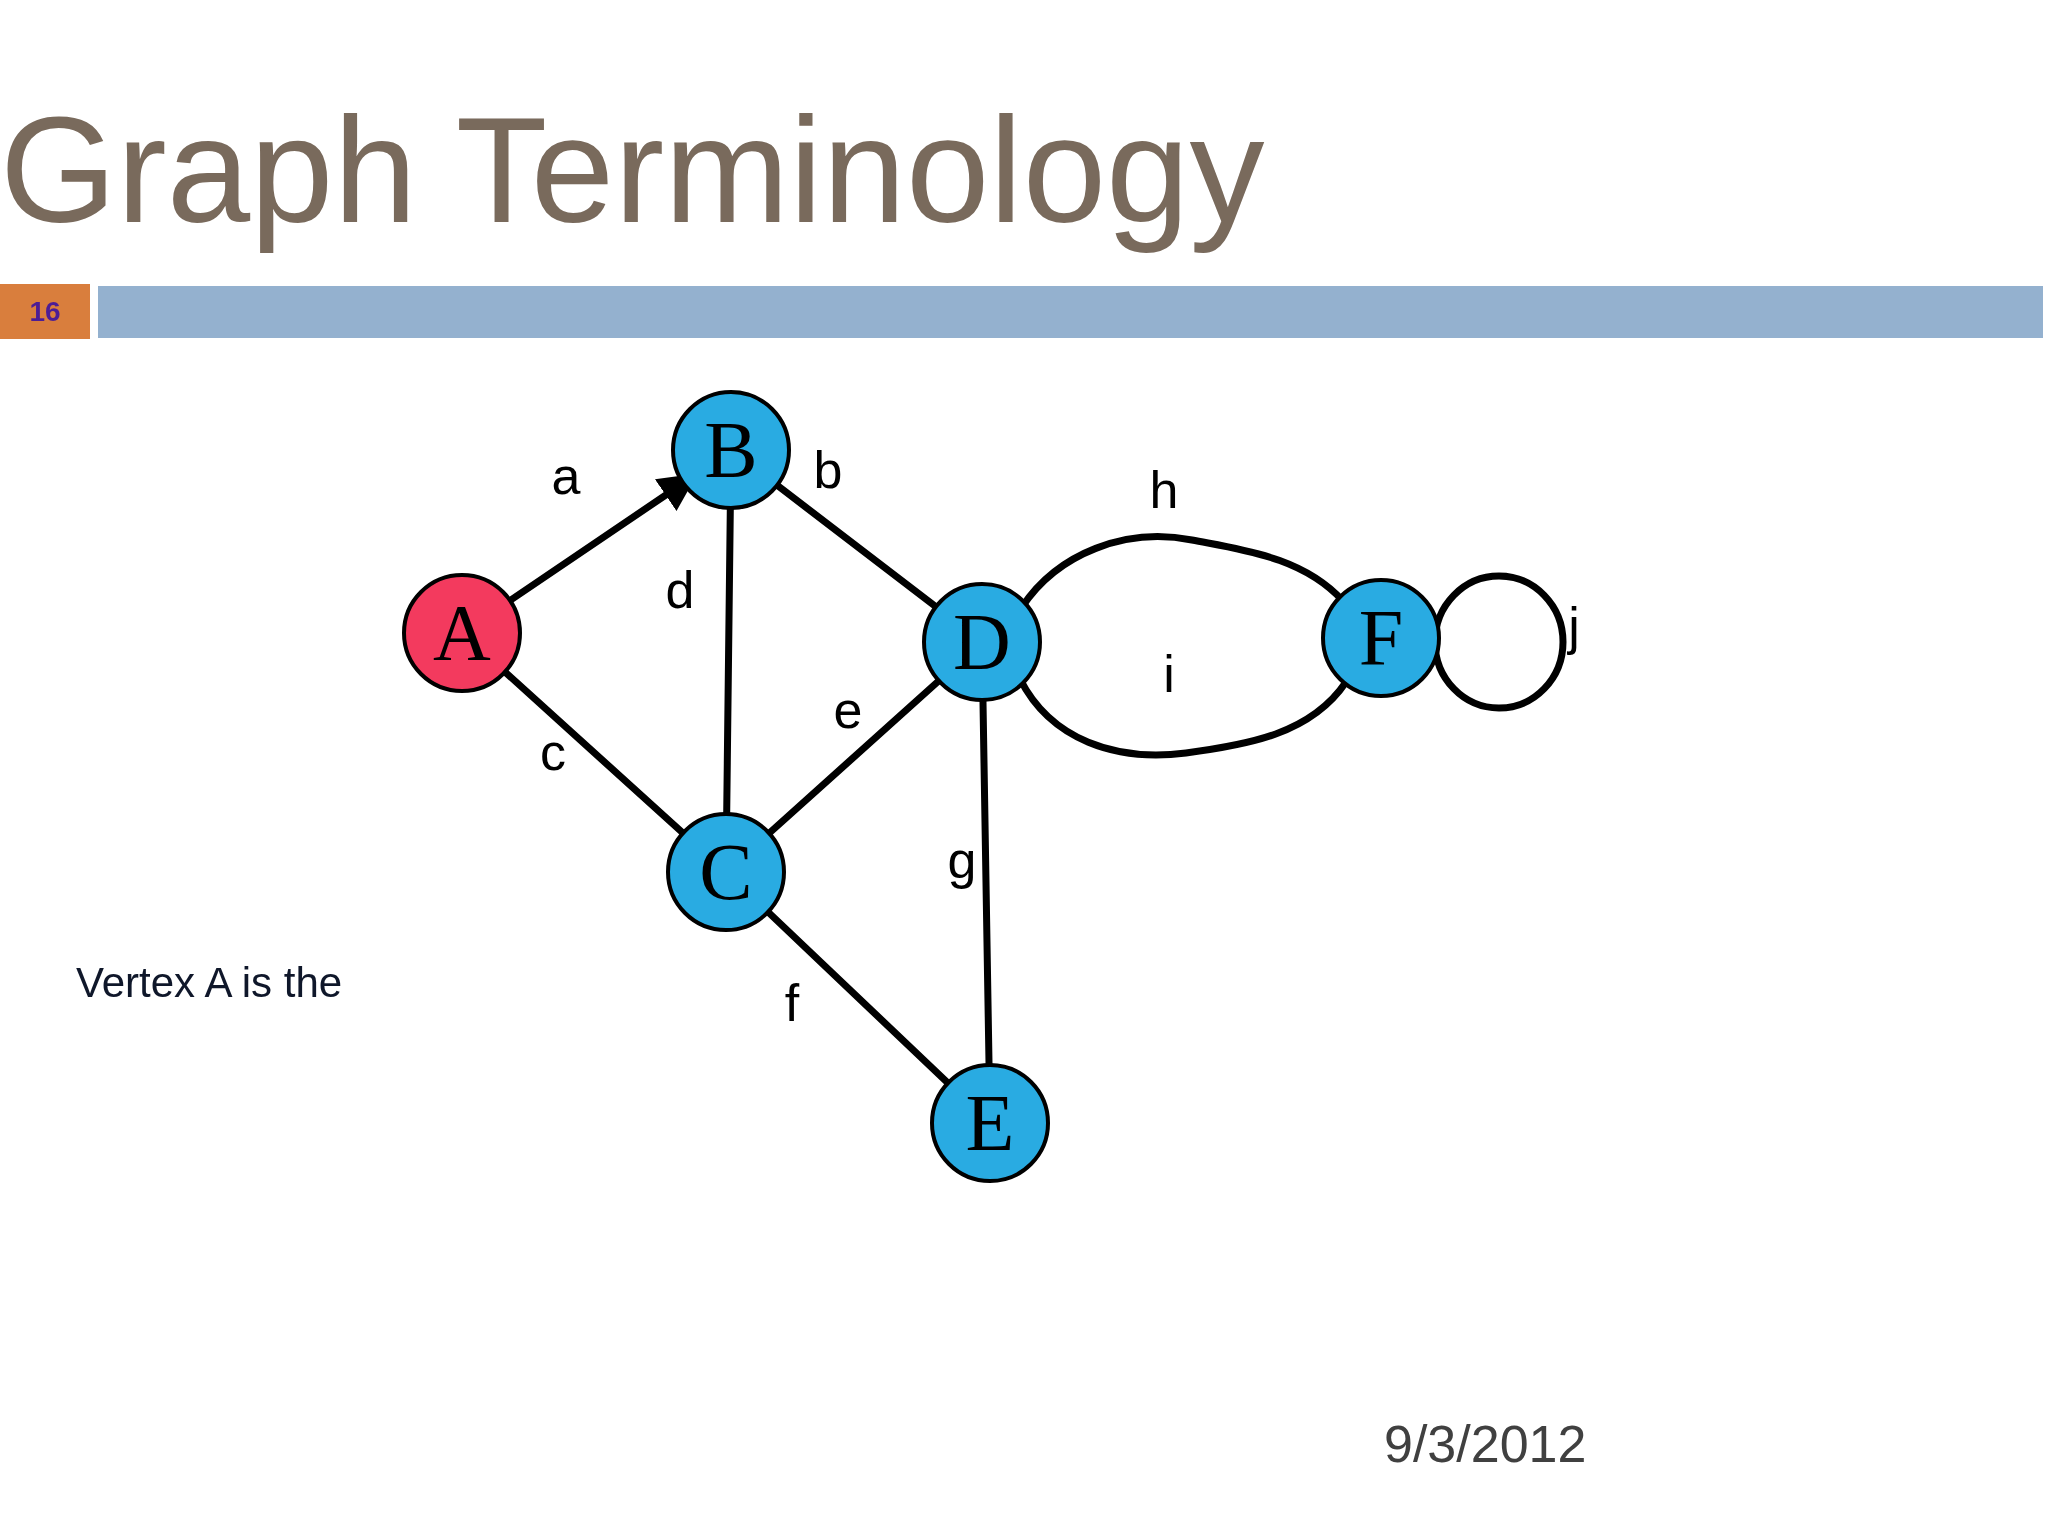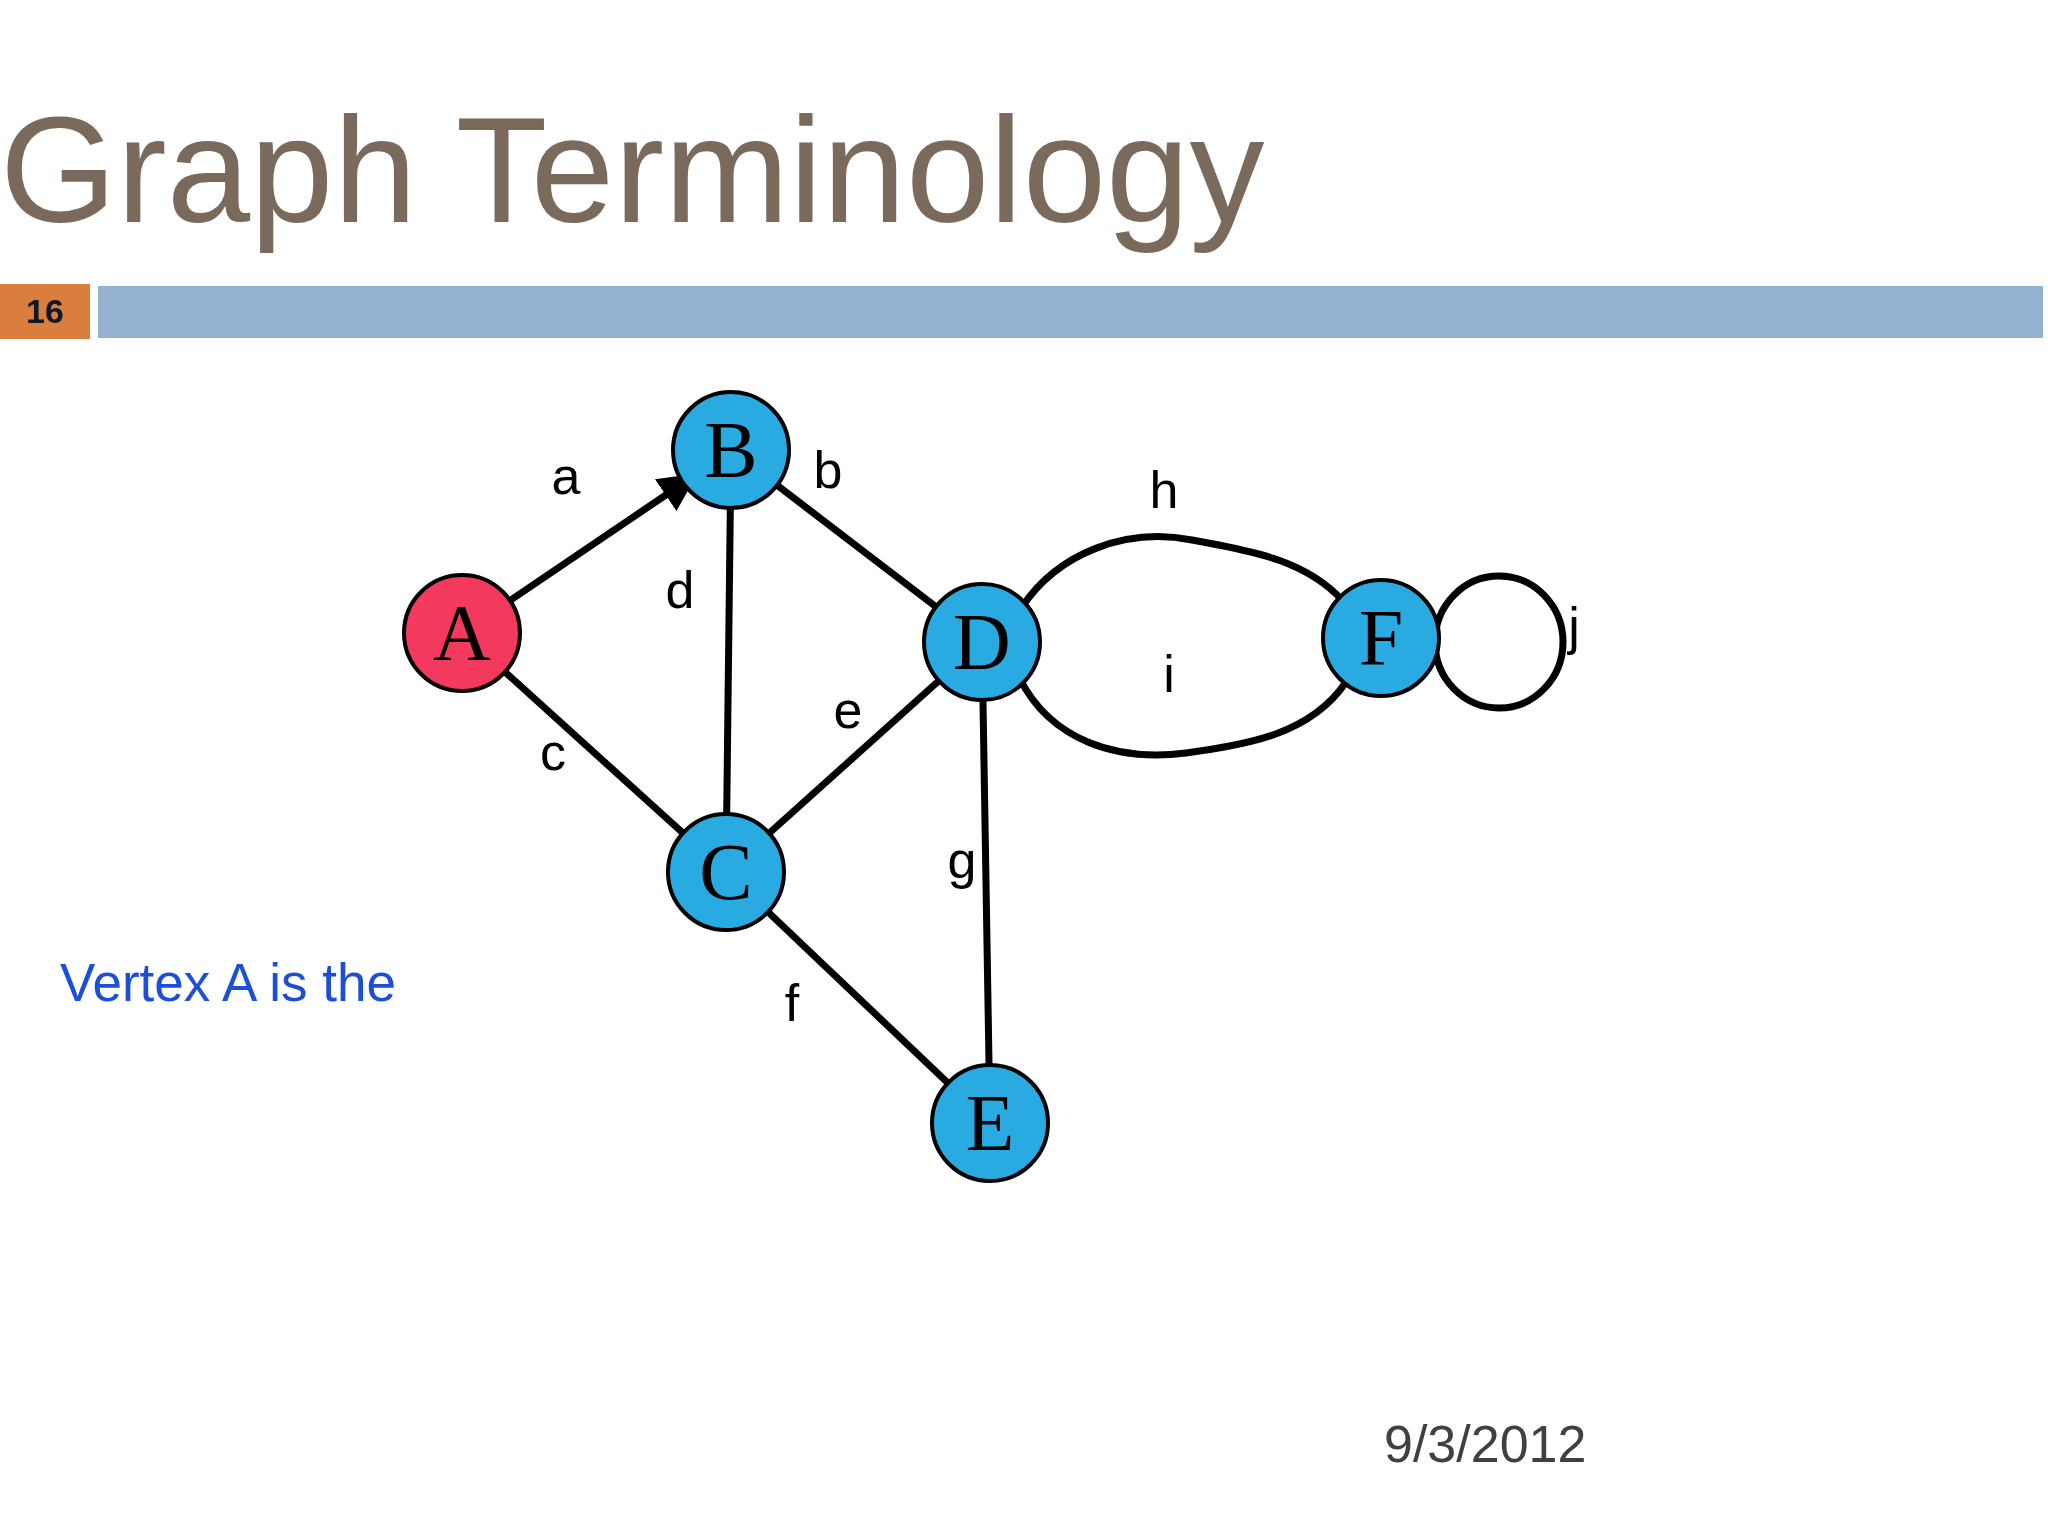--- a/index.html
+++ b/index.html
@@ -9,39 +9,39 @@
   }
   .title {
     position:absolute; top:88px; left:0; width:100%; text-align:left;
     margin:0; font-weight:400; font-size:150px; line-height:165px;
     color:#796A5C; letter-spacing:0;
   }
   .page-badge {
     position:absolute; left:0; top:284px; width:90px; height:55px;
     background:#D97E3D; display:flex; align-items:center; justify-content:center;
   }
-  .page-badge span { color:#0f172a; font-weight:bold; font-size:34px; }
+  .page-badge span { color:#4c1d95; font-weight:bold; font-size:28px; }
   .header-bar {
     position:absolute; left:98px; top:286px; width:1945px; height:52px;
     background:#94B1CF;
   }
   .graph-svg { position:absolute; left:0; top:0; }
   .edge { stroke:#000000; stroke-width:7; fill:none; stroke-linecap:round; }
   .vertex { stroke:#000000; stroke-width:4; }
   .vlabel {
     font-family:"Liberation Serif", "DejaVu Serif", serif; font-size:80px;
     fill:#000000; text-anchor:middle; dominant-baseline:central;
   }
   .elabel {
     font-family:"Liberation Sans", sans-serif; font-size:52px;
     fill:#000000; text-anchor:middle; dominant-baseline:central;
   }
   .note {
-    position:absolute; left:60px; top:952px; color:#1d4ed8;
-    font-size:53px; line-height:62px;
+    position:absolute; left:76px; top:952px; color:#0f172a;
+    font-size:42px; line-height:62px;
   }
   .slide-date {
     position:absolute; left:1384px; top:1414px; color:#404040; font-size:52px;
   }
 </style>
 </head>
 <body>
 
 <div class="slide">
 

